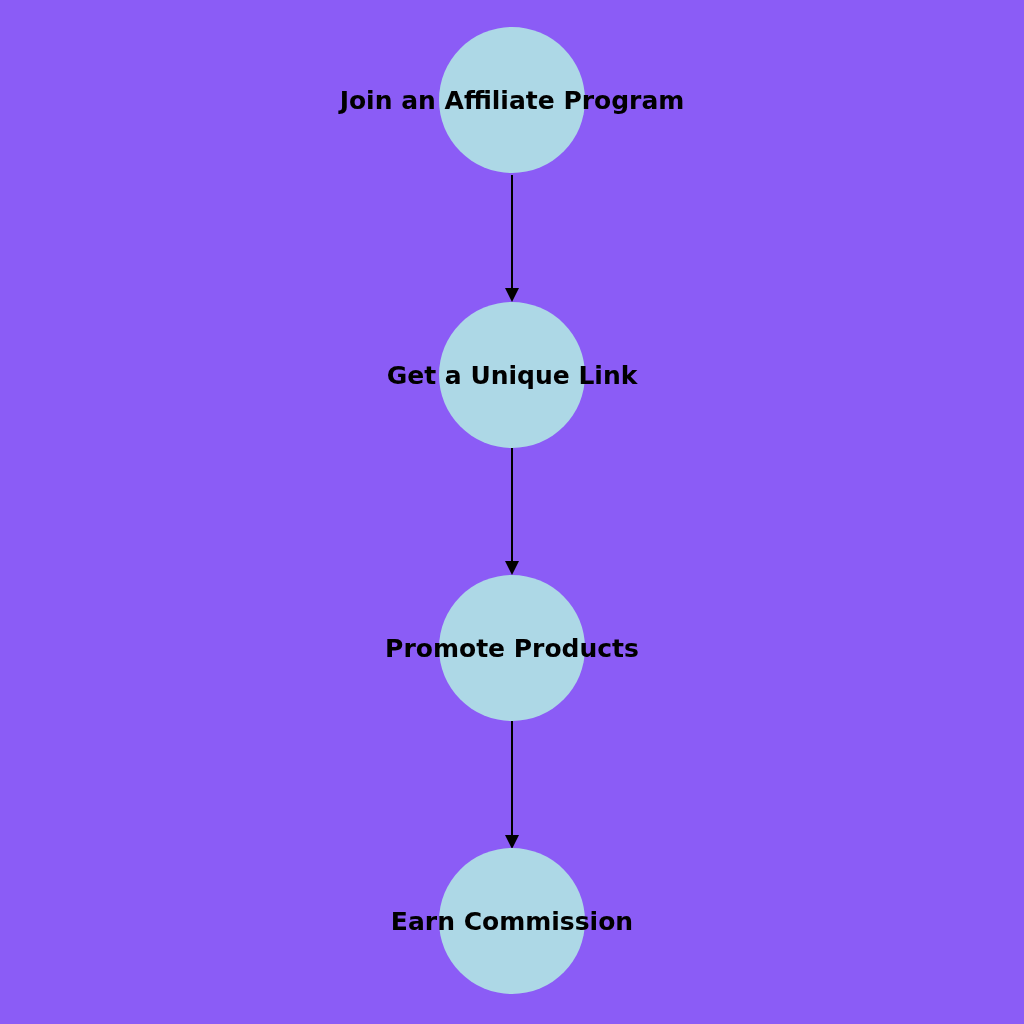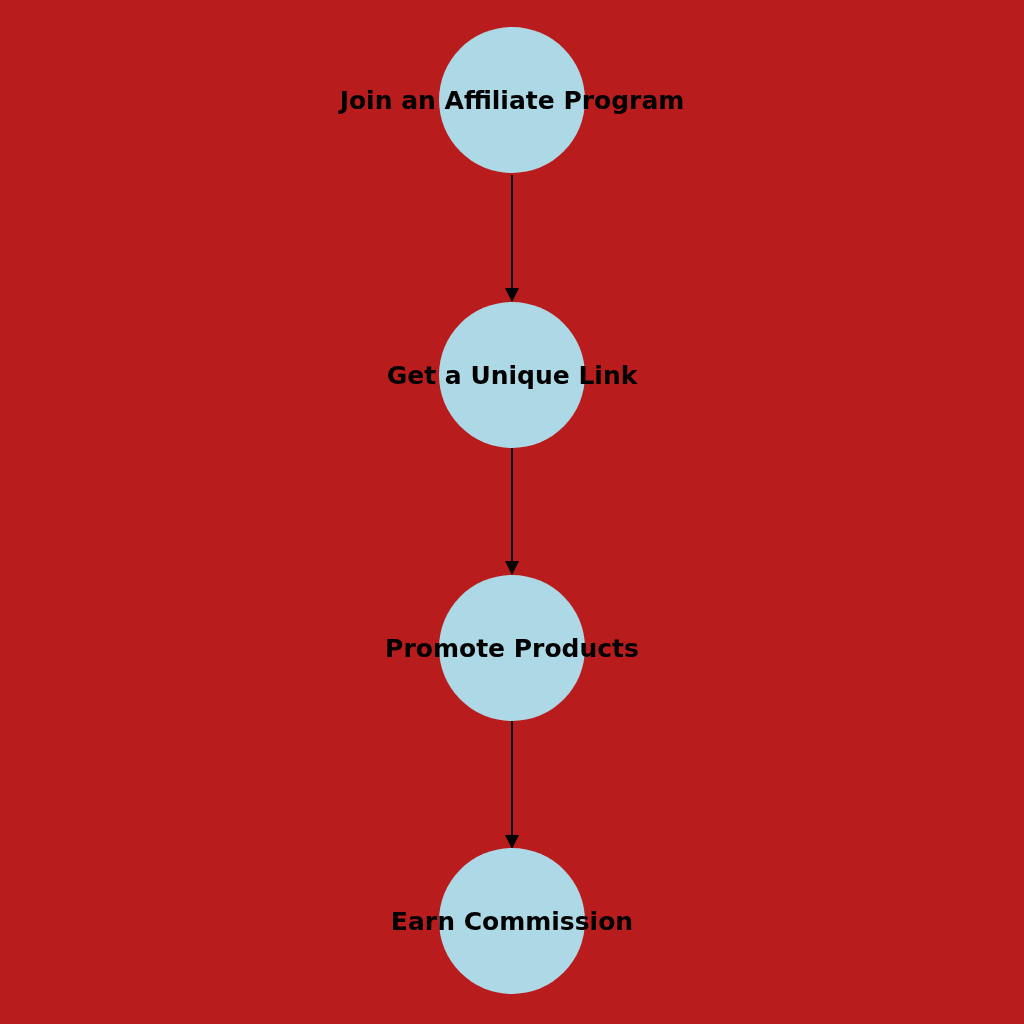--- a/index.html
+++ b/index.html
@@ -4,21 +4,21 @@
 <style>
   html, body {
     margin: 0;
     padding: 0;
     background: #ffffff;
   }
   .canvas {
     position: relative;
     width: 1024px;
     height: 1024px;
-    background: #b91c1c;
+    background: #8b5cf6;
     overflow: hidden;
   }
   svg.diagram {
     display: block;
     width: 1024px;
     height: 1024px;
   }
   .node-label {
     font-family: "DejaVu Sans", "Liberation Sans", sans-serif;
     font-weight: bold;

